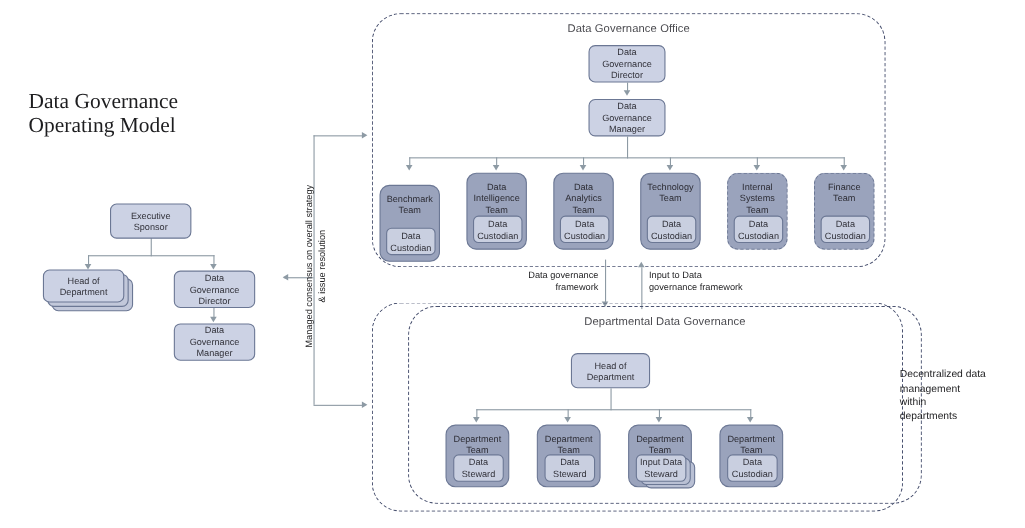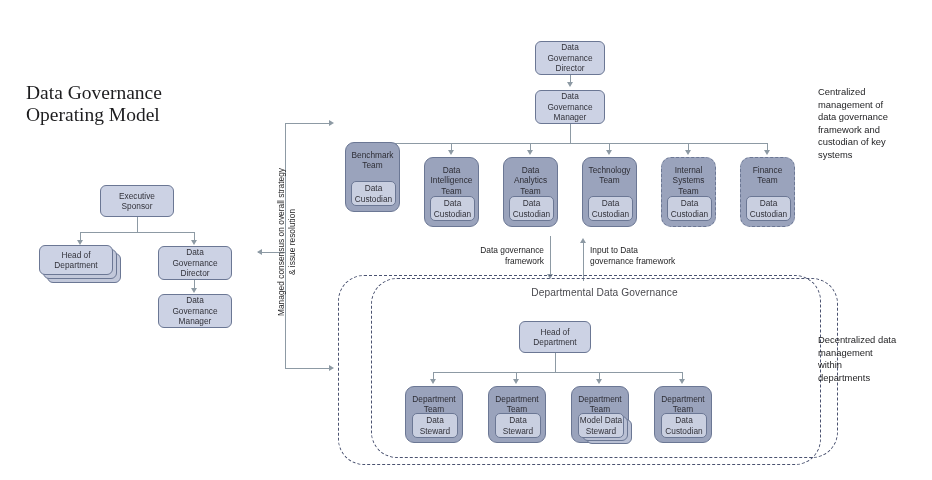--- a/index.html
+++ b/index.html
@@ -222,20 +222,23 @@
 
   <div class="ln h" style="left:285px; top:368px; width:45px;"></div>
   <div class="arrow-right" style="left:329px; top:364.6px;"></div>
 
   <div class="ln h" style="left:258px; top:252px; width:27px;"></div>
   <div class="arrow-left" style="left:257px; top:248.6px;"></div>
 
   <div class="rot-label" style="left:276px; top:357px; width:230px;">Managed consensus on overall strategy
 &amp; issue resolution</div>
 
+  <div class="group" style="left:338px; top:12px; width:467px; height:231px;">
+    <div class="group-title">Data Governance Office</div>
+  </div>
 
   <div class="node lead" style="left:535px; top:41px; width:70px; height:34px;">
     <span>Data
 Governance
 Director</span>
   </div>
   <div class="ln v" style="left:570px; top:75px; height:8px;"></div>
   <div class="arrow-down" style="left:566.6px; top:82px;"></div>
   <div class="node lead" style="left:535px; top:90px; width:70px; height:34px;">
     <span>Data
@@ -251,21 +254,21 @@
   <div class="ln v" style="left:609px; top:143px; height:8px;"></div>
   <div class="ln v" style="left:688px; top:143px; height:8px;"></div>
   <div class="ln v" style="left:767px; top:143px; height:8px;"></div>
   <div class="arrow-down" style="left:368.6px; top:150px;"></div>
   <div class="arrow-down" style="left:447.6px; top:150px;"></div>
   <div class="arrow-down" style="left:526.6px; top:150px;"></div>
   <div class="arrow-down" style="left:605.6px; top:150px;"></div>
   <div class="arrow-down" style="left:684.6px; top:150px;"></div>
   <div class="arrow-down" style="left:763.6px; top:150px;"></div>
 
-  <div class="node team" style="left:345px; top:142px; width:55px; height:70px;">
+  <div class="node team" style="left:345px; top:168px; width:55px; height:70px;">
     <span>Benchmark
 Team</span>
     <div class="chip" style="left:5px; top:38px; width:45px; height:25px;">
       <span>Data
 Custodian</span>
     </div>
   </div>
 
   <div class="node team" style="left:424px; top:157px; width:55px; height:70px;">
     <span>Data
@@ -308,26 +311,20 @@
 
   <div class="node team dashed" style="left:740px; top:157px; width:55px; height:70px;">
     <span>Finance
 Team</span>
     <div class="chip" style="left:5px; top:38px; width:45px; height:25px;">
       <span>Data
 Custodian</span>
     </div>
   </div>
 
-  <div class="annot" style="left:818px; top:86px; width:112px;">Centralized
-management of
-data governance
-framework and
-custodian of key
-systems</div>
 
   <div class="ln v" style="left:550px; top:236px; height:39px;"></div>
   <div class="arrow-down" style="left:546.6px; top:274px;"></div>
   <div class="flow-label right-al" style="left:450px; top:245px; width:94px;">Data governance
 framework</div>
 
   <div class="ln v" style="left:583px; top:243px; height:38px;"></div>
   <div class="arrow-up" style="left:579.6px; top:238px;"></div>
   <div class="flow-label" style="left:590px; top:245px; width:110px;">Input to Data
 governance framework</div>
@@ -370,21 +367,21 @@
 Steward</span>
     </div>
   </div>
 
   <div class="node team" style="left:571px; top:386px; width:58px; height:57px;">
     <span>Department
 Team</span>
     <div class="stack-shadow dark" style="left:14px; top:32px; width:46px; height:25px;"></div>
     <div class="stack-shadow dark" style="left:10px; top:29px; width:46px; height:25px;"></div>
     <div class="chip" style="left:6px; top:26px; width:46px; height:25px;">
-      <span>Model Data
+      <span>Input Data
 Steward</span>
     </div>
   </div>
 
   <div class="node team" style="left:654px; top:386px; width:58px; height:57px;">
     <span>Department
 Team</span>
     <div class="chip" style="left:6px; top:26px; width:46px; height:25px;">
       <span>Data
 Custodian</span>

